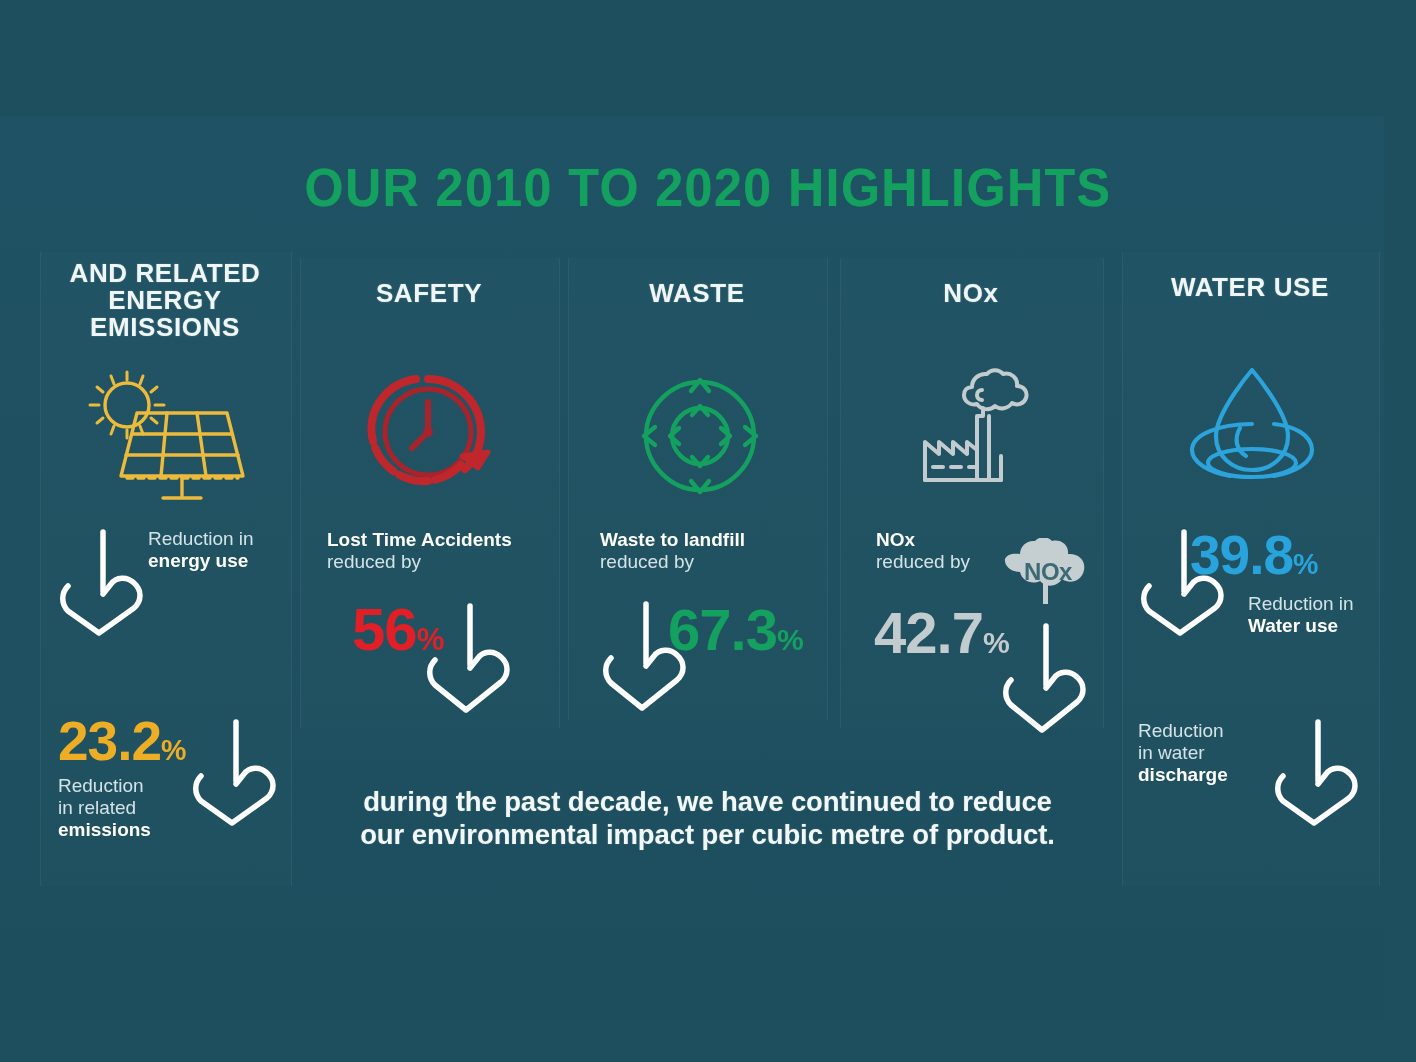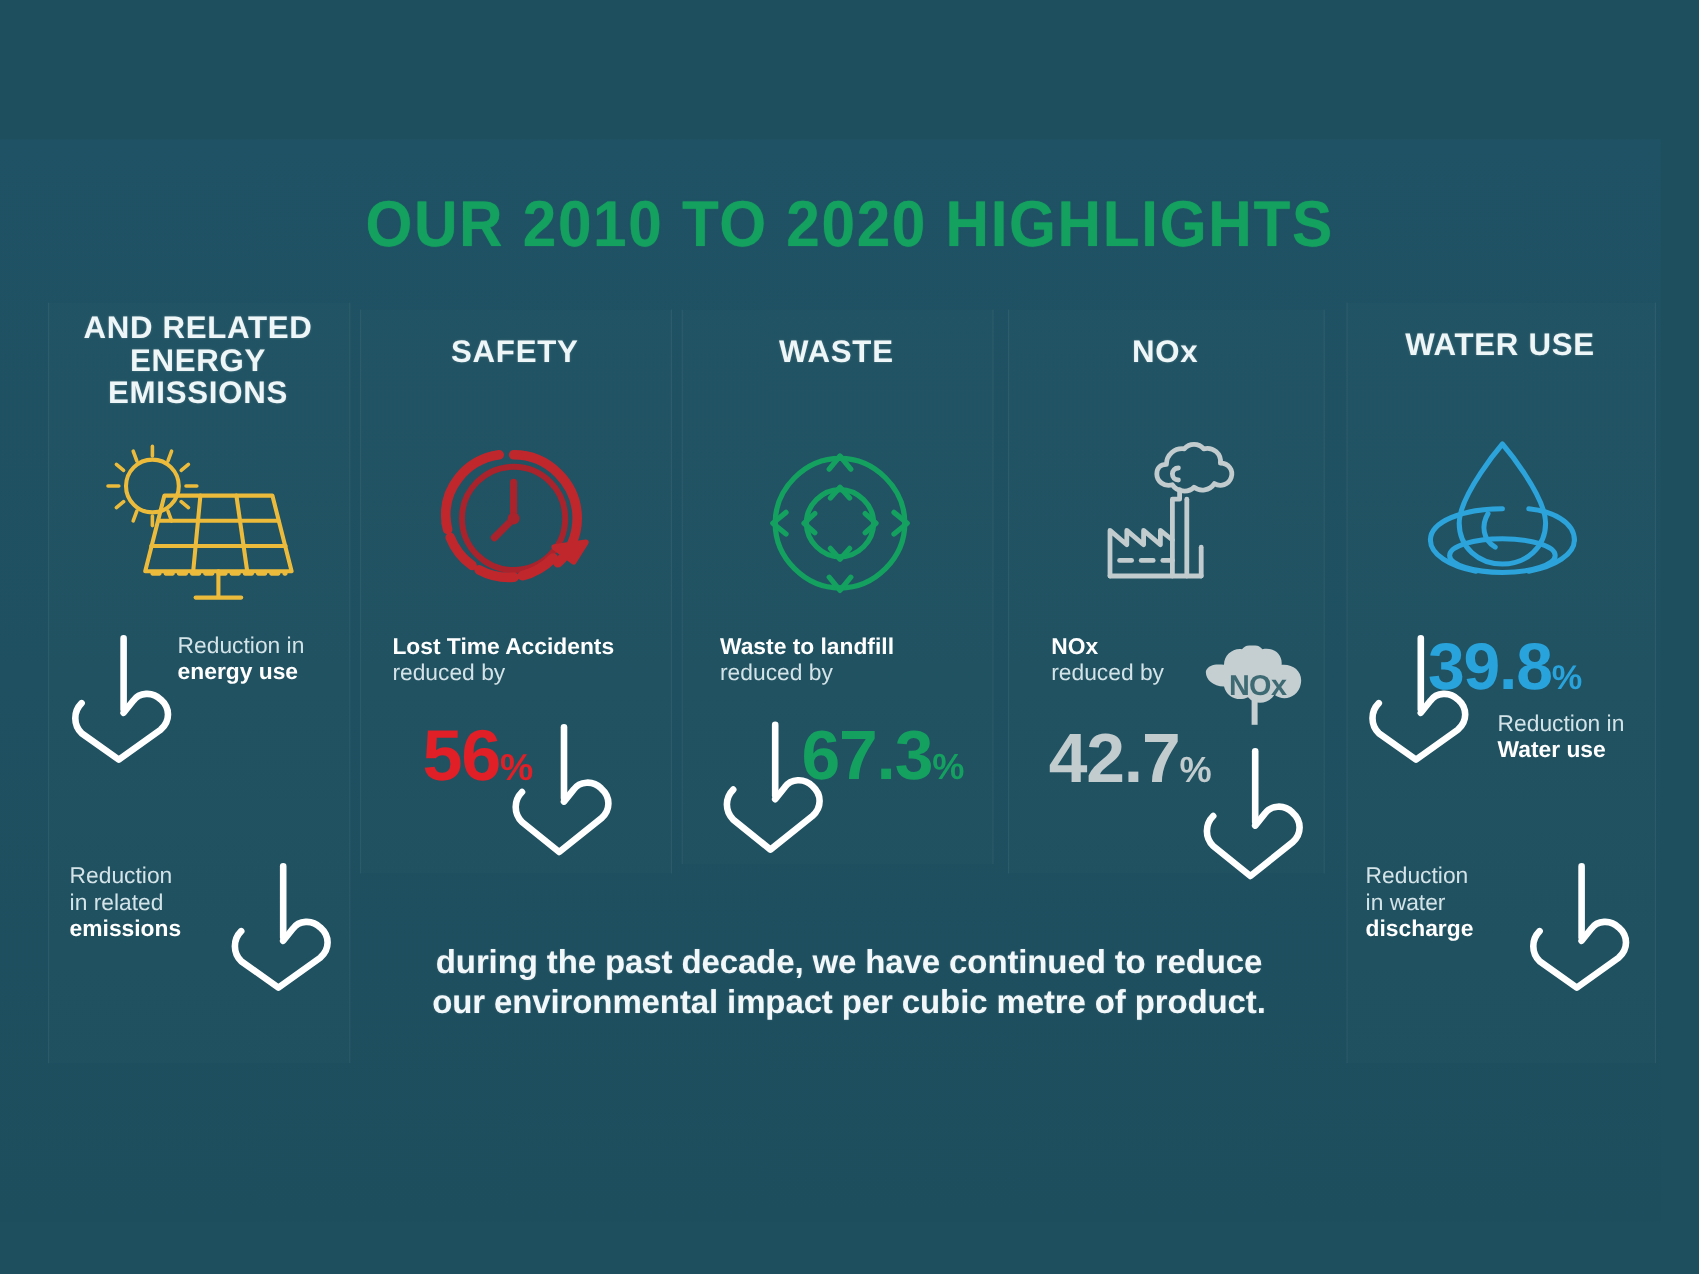--- a/index.html
+++ b/index.html
@@ -208,20 +208,21 @@
     </div>
   </div>
 
   <div class="arrow" style="left:190px; top:718px;">
     <svg width="92" height="110" viewBox="0 0 92 110" fill="none" stroke="#ffffff" stroke-width="5.5" stroke-linecap="round" stroke-linejoin="round">
       <path d="M46 4 L46 63"></path>
       <path d="M11 58 C4 65 4 76 11 83 L42 105 L77 80 C85 73 85 62 77 55 C70 48 59 49 54 56 L46 66"></path>
     </svg>
   </div>
   <div class="stat" style="left:58px; top:714px;">
+    <div class="pct" style="color:#edae26; font-size:55px;"><span>23.2</span><span class="sym">%</span></div>
     <div style="margin-top:6px;">
       <div class="lbl-light">Reduction</div>
       <div class="lbl-light"><span>in related</span></div>
       <div class="lbl-strong">emissions</div>
     </div>
   </div>
 
   <div class="col-plate" style="left:300px; top:258px; width:258px; height:470px;"></div>
 
   <div class="col" style="left:300px; top:258px; width:258px;">

